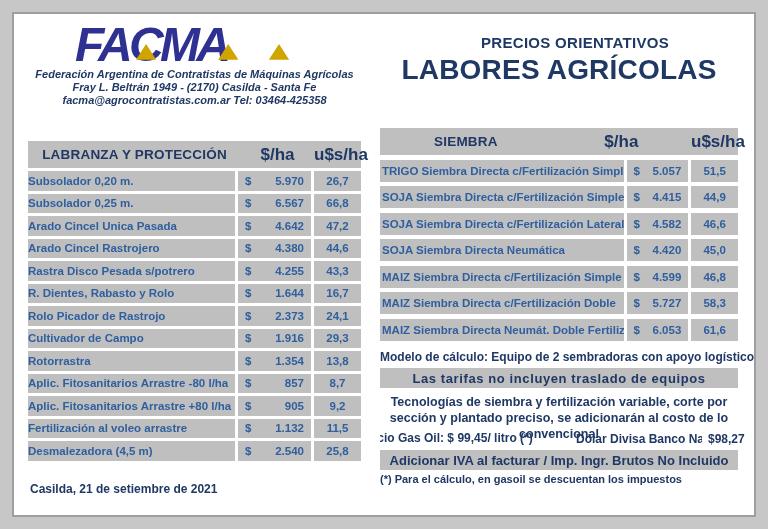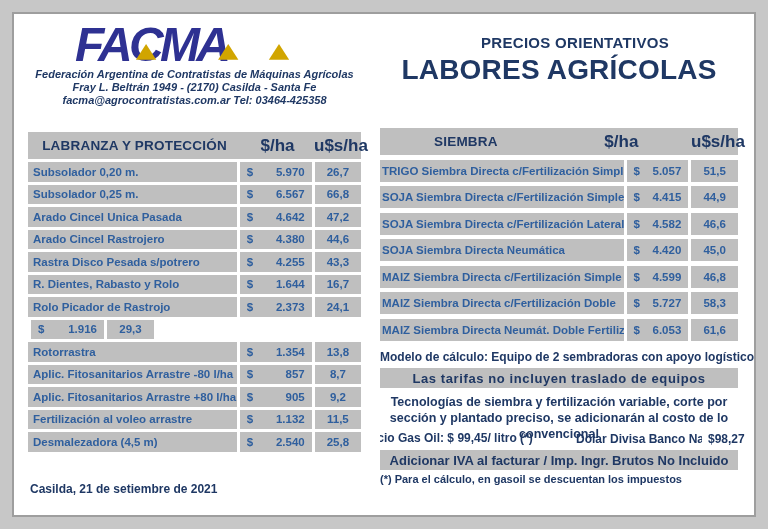--- a/index.html
+++ b/index.html
@@ -22,27 +22,27 @@
   .kicker{left:382px;top:20px;width:358px;text-align:center;font-size:15px;font-weight:bold;color:#1f3864;letter-spacing:.3px;}
   .main-title{left:366px;top:40px;width:358px;text-align:center;font-size:28px;font-weight:bold;color:#1f3864;letter-spacing:.2px;}
 
   
   .tbl{display:flex;flex-direction:column;}
   .thead{background:#bfbfbf;display:flex;align-items:center;height:27px;}
   .thead .htitle{text-align:center;font-size:13.5px;font-weight:bold;color:#1f3864;letter-spacing:.2px;}
   .thead .hcol{text-align:center;font-size:17px;font-weight:bold;color:#1f3864;}
   .trow{display:flex;}
   .cell{background:#bfbfbf;color:#2f5f9e;font-weight:bold;font-size:11.5px;display:flex;align-items:center;overflow:hidden;}
-  .lab{padding-left:5px;white-space:nowrap;}
+  .lab{white-space:nowrap;}
   .peso{justify-content:space-between;padding:0 7px;box-sizing:border-box;}
   .usd{justify-content:center;}
   .gap{width:3px;flex:none;}
 
   
-  .labranza{left:14px;top:118px;width:333px;}
+  .labranza{left:14px;top:127px;width:333px;}
   .labranza .thead{width:333px;}
   .labranza .h-lab{width:213px;}
   .labranza .h-peso{width:73px;}
   .labranza .h-usd{width:47px;}
   .labranza .trow{margin-top:3px;height:19.5px;}
   .labranza .trow:first-of-type{margin-top:6px;}
   .labranza .lab{width:207px;}
   .labranza .peso{width:73px;}
   .labranza .usd{width:47px;}
 
@@ -164,20 +164,21 @@
         <div class="cell lab">Rolo Picador de Rastrojo</div>
         <div class="gap"></div>
         <div class="cell peso">
           <span>$</span>
           <span>2.373</span>
         </div>
         <div class="gap"></div>
         <div class="cell usd">24,1</div>
       </div>
     <div class="trow">
+        <div class="cell lab">Cultivador de Campo</div>
         <div class="gap"></div>
         <div class="cell peso">
           <span>$</span>
           <span>1.916</span>
         </div>
         <div class="gap"></div>
         <div class="cell usd">29,3</div>
       </div>
     <div class="trow">
         <div class="cell lab">Rotorrastra</div>

